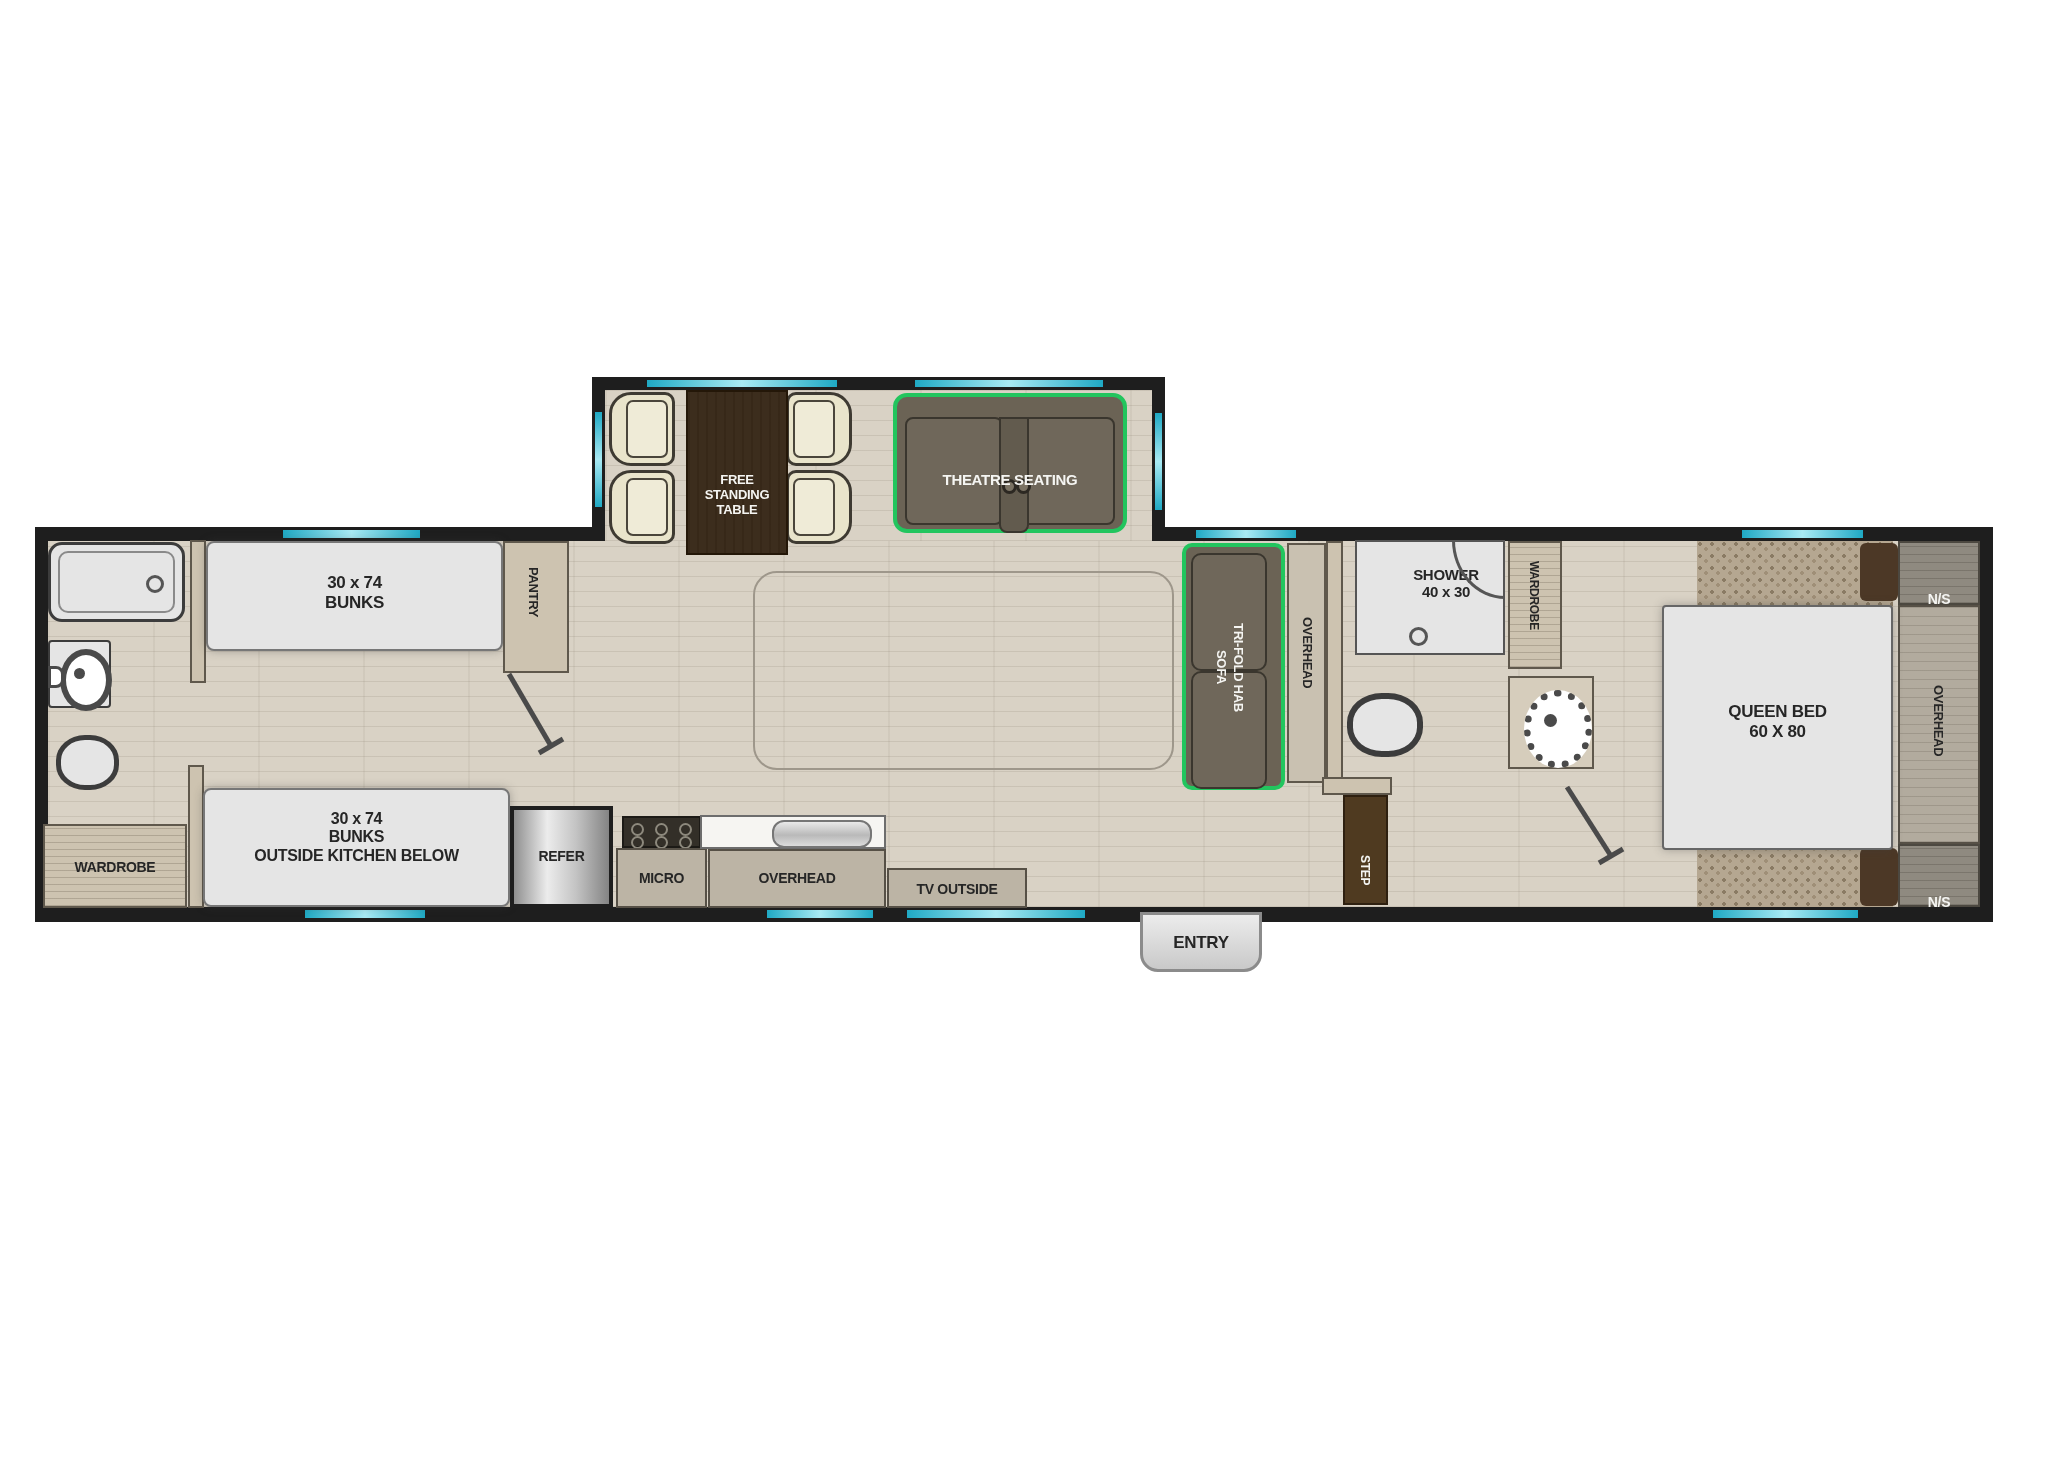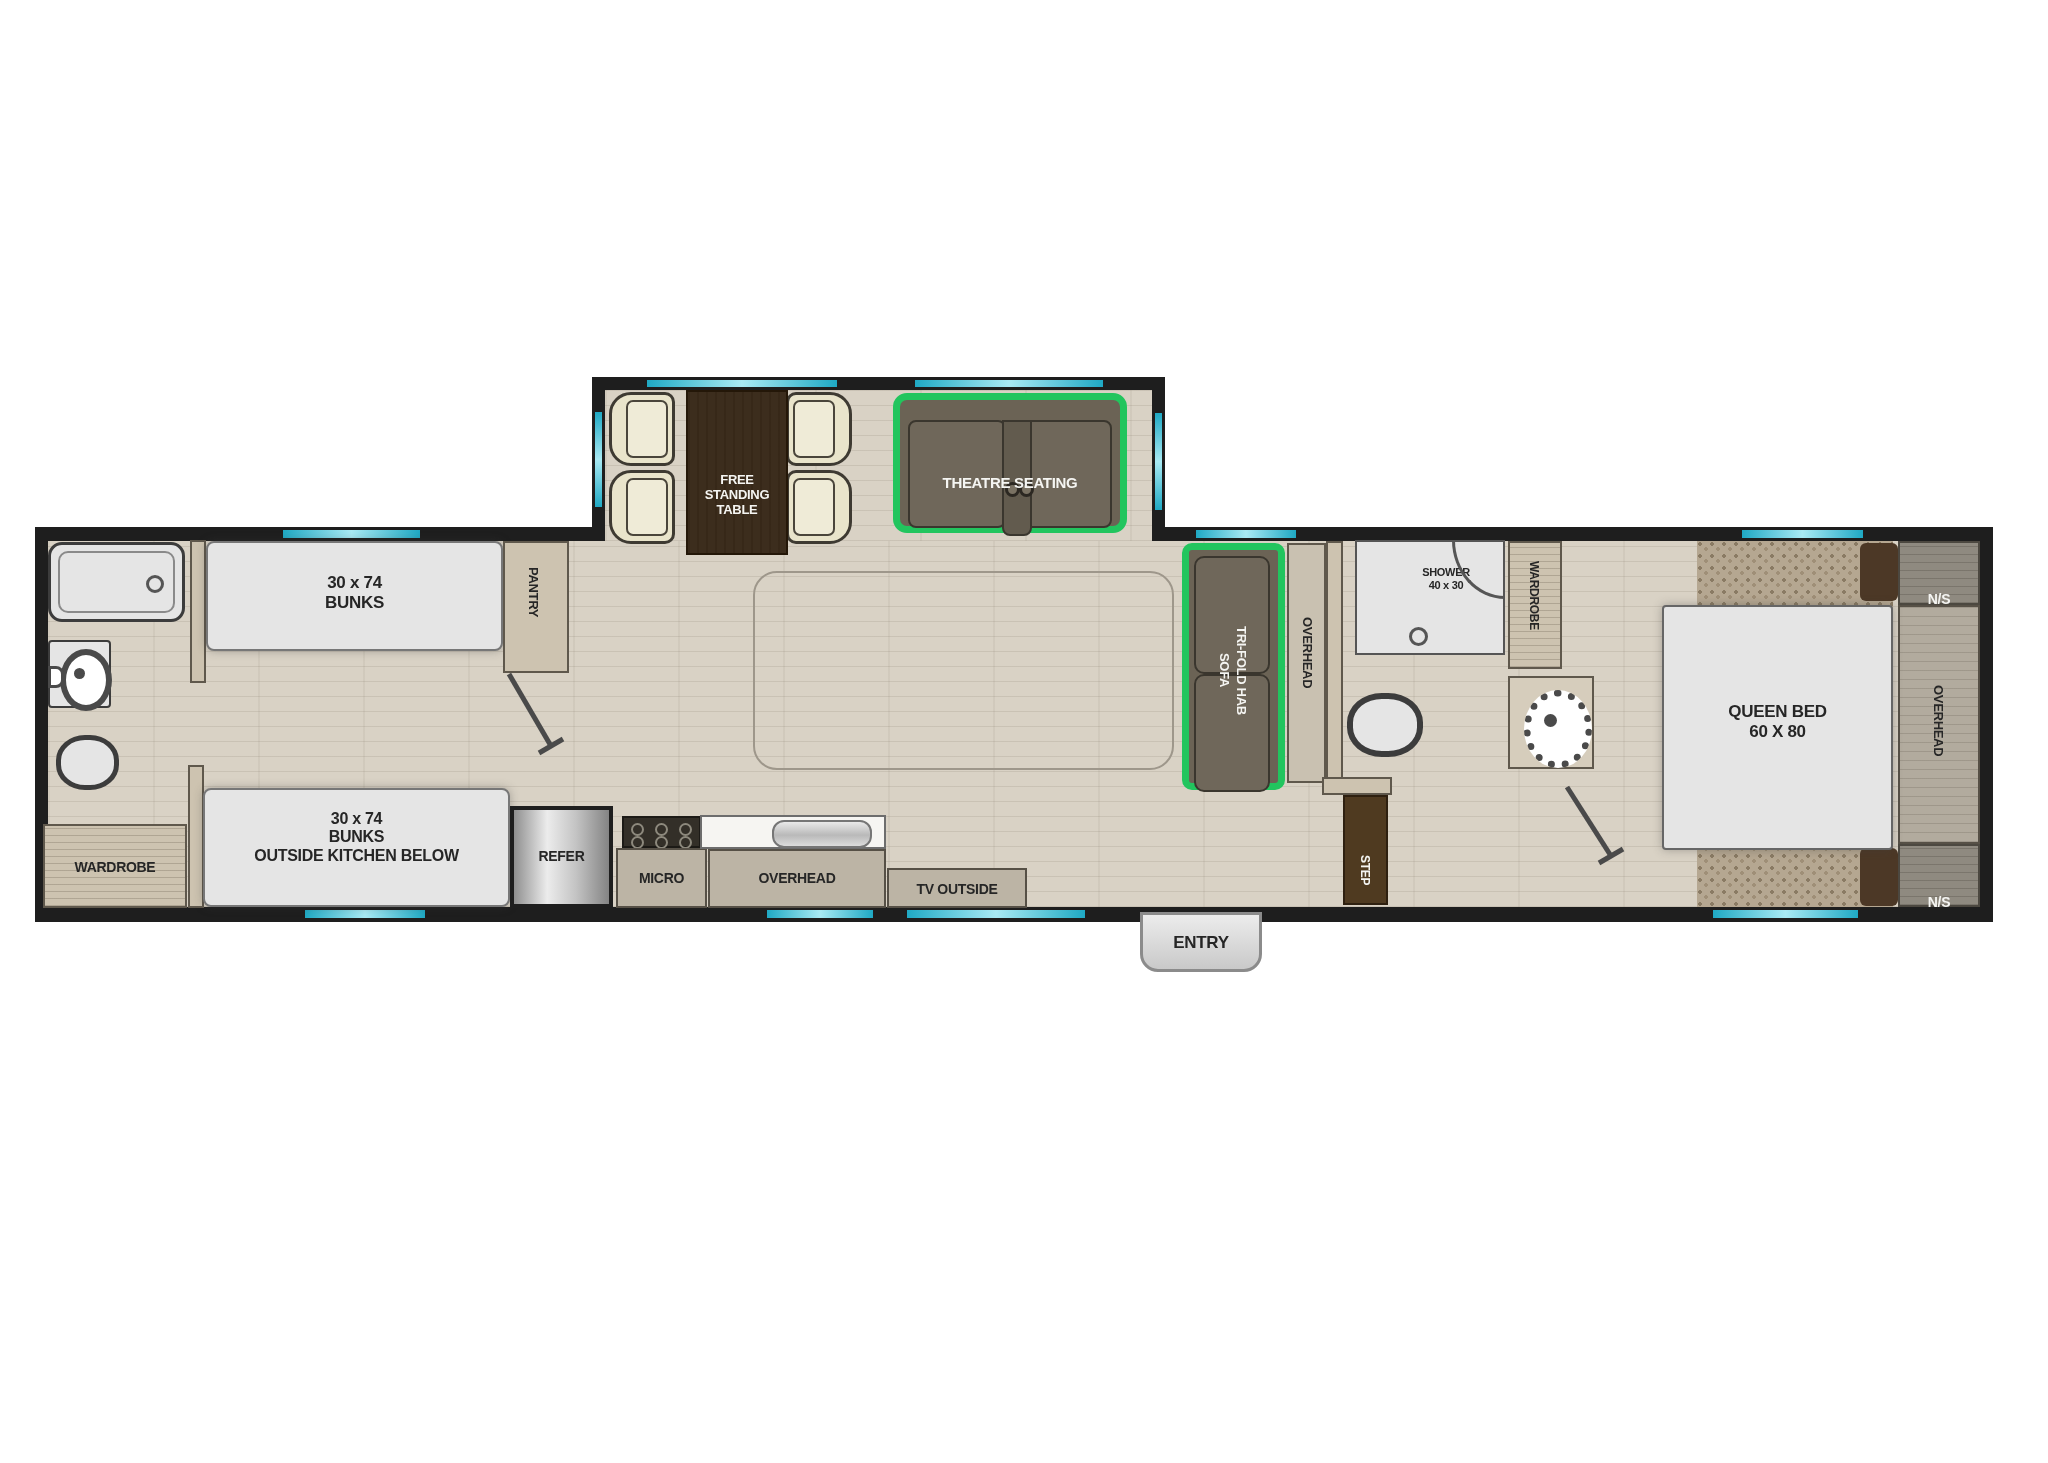--- a/index.html
+++ b/index.html
@@ -17,21 +17,21 @@
      background-size:12px 12px;}
   .beige{position:absolute;background:#cdc3b0;border:2px solid #5f584c;box-sizing:border-box;}
   .fix{position:absolute;background:#e5e5e5;border:3px solid #3c3c3c;box-sizing:border-box;}
   .cab{position:absolute;background:#bcb4a5;border:2px solid #565046;box-sizing:border-box;}
   .lbl{position:absolute;font-weight:bold;color:#262626;text-align:center;line-height:1.15;
        letter-spacing:-0.3px;}
   .wlbl{color:#f5f5f2;margin-top:26px;}
   .vert{writing-mode:vertical-rl;text-orientation:sideways;white-space:nowrap;}
   .chair{position:absolute;background:#e9e4cb;border:3px solid #3e3a32;box-sizing:border-box;}
   .cushion{position:absolute;background:#efebd7;border:2px solid #4a453b;box-sizing:border-box;border-radius:7px;}
-  .dark-sofa{position:absolute;background:#6b6355;border:7px solid #22c55e;box-sizing:border-box;}
+  .dark-sofa{position:absolute;background:#6b6355;border:4px solid #22c55e;box-sizing:border-box;}
   .grain{background-image:repeating-linear-gradient(90deg,rgba(40,25,10,0.25) 0 2px,transparent 2px 9px);}
   .woodv{background-image:repeating-linear-gradient(0deg,rgba(70,60,45,0.22) 0 1px,transparent 1px 7px);}
   .shadowed{box-shadow:0 0 10px rgba(60,60,60,0.35);}
 </style>
 </head>
 <body>
 
 <div class="stage">
 
   <div class="floor" style="left:48px;top:541px;width:1932px;height:366px;"></div>
@@ -158,21 +158,21 @@
   <div class="beige" style="left:1287px;top:543px;width:39px;height:240px;background:#c9c1b1;">
     <div class="lbl vert" style="left:10px;top:72px;font-size:13px;">OVERHEAD</div>
   </div>
   <div class="beige" style="left:1326px;top:541px;width:17px;height:241px;"></div>
   <div class="beige" style="left:1322px;top:777px;width:70px;height:18px;"></div>
   <div style="position:absolute;left:1343px;top:795px;width:45px;height:110px;background:#4f3a20;border:2px solid #2e2010;box-sizing:border-box;">
     <div class="lbl wlbl vert" style="left:12px;top:32px;font-size:12px;">STEP</div>
   </div>
 
   <div class="fix" style="left:1355px;top:540px;width:150px;height:115px;border-width:2px;border-color:#555;">
-    <div class="lbl" style="left:0;right:0;top:24px;font-size:11px;padding-left:32px;">
+    <div class="lbl" style="left:0;right:0;top:24px;font-size:15px;padding-left:32px;">
       <span>SHOWER</span><br>
       <span>40 x 30</span>
     </div>
     <div style="position:absolute;right:-2px;top:-2px;width:50px;height:56px;border-left:3px solid #555;border-bottom:3px solid #555;border-radius:0 0 0 100%;"></div>
     <div style="position:absolute;left:52px;top:85px;width:13px;height:13px;border:3px solid #555;border-radius:50%;"></div>
   </div>
   <div class="fix" style="left:1347px;top:693px;width:76px;height:64px;border-radius:46%;border-width:6px;"></div>
   <div class="beige woodv" style="left:1508px;top:541px;width:54px;height:128px;">
     <div class="lbl vert" style="left:16px;top:18px;font-size:12px;">WARDROBE</div>
   </div>

